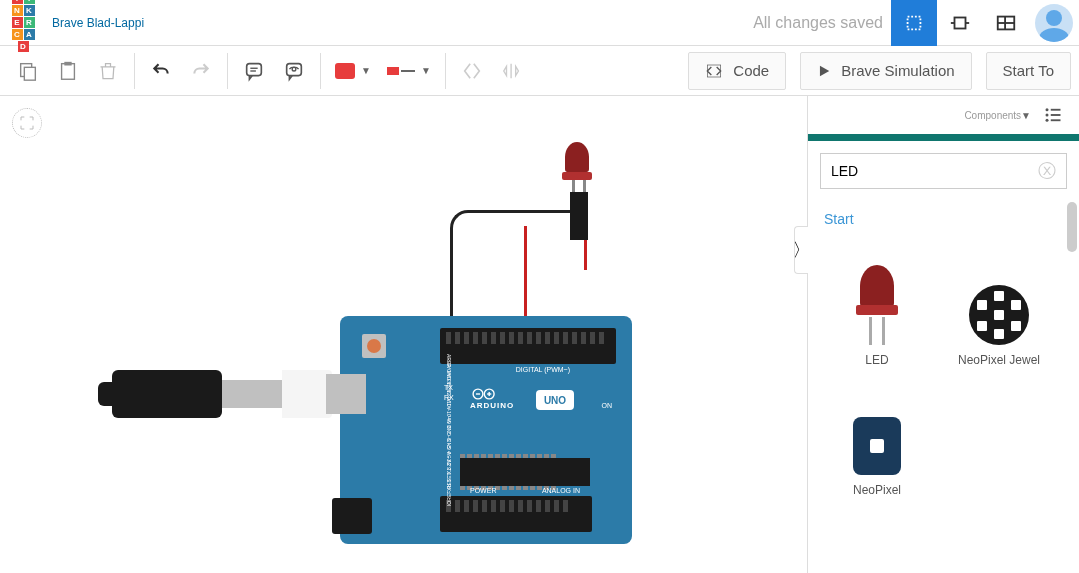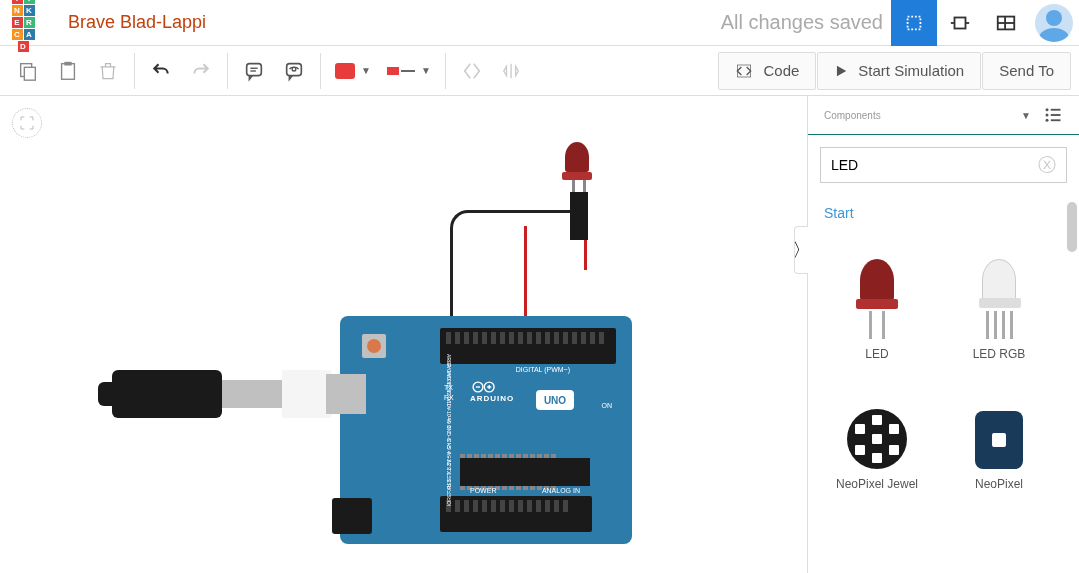--- a/index.html
+++ b/index.html
@@ -2,59 +2,59 @@
 <html><head>
 <meta charset="utf-8">
 <style>
 * { margin: 0; padding: 0; box-sizing: border-box; font-family: Arial, sans-serif; }
 body { width: 1079px; height: 573px; overflow: hidden; background: #fff; }
 
 
 .header { height: 46px; border-bottom: 1px solid #ddd; display: flex; align-items: center; }
 .logo { width: 46px; height: 46px; display: flex; flex-wrap: wrap; padding: 6px; align-content: center; justify-content: center; }
 .logo-cell { width: 11px; height: 11px; display: flex; align-items: center; justify-content: center; font-size: 8px; font-weight: bold; color: #fff; margin: 0.5px; }
-.project-title { font-size: 18px; color: #c2410c; margin-left: 22px; flex: 1; }
-.saved-text { color: #aaa; font-size: 20px; margin-right: 8px; }
+.project-title { font-size: 12px; color: #0369a1; margin-left: 6px; flex: 1; }
+.saved-text { color: #aaa; font-size: 16px; margin-right: 8px; }
 .header-btn { width: 46px; height: 46px; display: flex; align-items: center; justify-content: center; cursor: pointer; }
 .header-btn.active { background: #207dd9; }
 .avatar { width: 38px; height: 38px; border-radius: 50%; background: #c9e0f5; margin: 0 6px; position: relative; overflow: hidden; }
 .avatar::before { content: ''; position: absolute; width: 16px; height: 16px; background: #5fa8e8; border-radius: 50%; top: 6px; left: 11px; }
 .avatar::after { content: ''; position: absolute; width: 30px; height: 20px; background: #5fa8e8; border-radius: 50% 50% 0 0; bottom: -6px; left: 4px; }
 
 
 .toolbar { height: 50px; border-bottom: 1px solid #ddd; display: flex; align-items: center; padding: 0 8px; }
 .tool-btn { width: 40px; height: 40px; display: flex; align-items: center; justify-content: center; cursor: pointer; color: #666; }
 .tool-sep { width: 1px; height: 36px; background: #ddd; margin: 0 6px; }
 .color-swatch { width: 20px; height: 16px; background: #e73c3c; border-radius: 3px; }
 .color-small { width: 12px; height: 8px; background: #e73c3c; }
 .color-btn { display: flex; align-items: center; gap: 6px; padding: 0 8px; cursor: pointer; }
 .dropdown-arrow { font-size: 10px; color: #666; }
 .toolbar-spacer { flex: 1; }
-.right-btn { height: 38px; border: 1px solid #ddd; background: #fafafa; padding: 0 16px; display: flex; align-items: center; gap: 10px; font-size: 15px; color: #555; cursor: pointer; margin-left: 1px; border-radius: 2px; }
+.right-btn { height: 38px; border: 1px solid #ddd; background: #fafafa; padding: 0 16px; display: flex; align-items: center; gap: 10px; font-size: 15px; color: #555; cursor: pointer; margin-left: 14px; border-radius: 2px; }
 
 
 .main { display: flex; height: 477px; position: relative; }
 .canvas { flex: 1; position: relative; background: #fff; }
 .zoom-btn { position: absolute; top: 12px; left: 12px; width: 30px; height: 30px; border: 1px dotted #bbb; border-radius: 50%; display: flex; align-items: center; justify-content: center; color: #bbb; cursor: pointer; font-size: 12px; }
 
 
 .arduino { position: absolute; left: 340px; top: 220px; width: 292px; height: 228px; background: #2c7ba8; border-radius: 8px; }
 .arduino-header { position: absolute; top: 12px; right: 16px; left: 100px; height: 36px; background: #1a1a1a; border-radius: 2px; }
 .arduino-header2 { position: absolute; bottom: 12px; right: 40px; left: 100px; height: 36px; background: #1a1a1a; border-radius: 2px; }
 .arduino-pins { display: flex; gap: 4px; padding: 4px 6px; }
 .pin { width: 5px; height: 12px; background: #444; }
 .arduino-label { position: absolute; color: #fff; font-size: 7px; }
 .reset-btn { position: absolute; top: 18px; left: 22px; width: 24px; height: 24px; background: #c0c0c0; border-radius: 2px; }
 .reset-btn::after { content: ''; position: absolute; width: 14px; height: 14px; background: #d97848; border-radius: 50%; top: 5px; left: 5px; }
 .usb-port { position: absolute; top: 58px; left: -14px; width: 40px; height: 40px; background: #c0c0c0; }
 .barrel-jack { position: absolute; bottom: 10px; left: -8px; width: 40px; height: 36px; background: #1a1a1a; border-radius: 3px; }
 .chip { position: absolute; right: 42px; bottom: 58px; width: 130px; height: 28px; background: #1a1a1a; }
 .chip-pins { display: flex; gap: 2px; }
 .chip-pin { width: 5px; height: 4px; background: #888; }
-.arduino-logo { position: absolute; top: 64px; left: 130px; color: #fff; font-size: 11px; font-weight: bold; }
+.arduino-logo { position: absolute; top: 71px; left: 130px; color: #fff; font-size: 11px; font-weight: bold; }
 .arduino-uno { position: absolute; top: 74px; left: 196px; width: 38px; height: 20px; background: #fff; border-radius: 4px; display: flex; align-items: center; justify-content: center; font-size: 10px; font-weight: bold; color: #2c7ba8; }
 .pin-labels { position: absolute; display: flex; gap: 3px; font-size: 5px; color: #fff; }
 
 
 .led-component { position: absolute; left: 565px; top: 46px; }
 .led-bulb { width: 24px; height: 30px; background: #8b2020; border-radius: 50% 50% 10% 10%; }
 .led-base { width: 30px; height: 8px; background: #b13030; margin-left: -3px; border-radius: 2px; }
 .led-legs { display: flex; gap: 8px; justify-content: center; }
 .led-leg { width: 3px; height: 12px; background: #888; }
 .led-header { width: 18px; height: 48px; background: #1a1a1a; margin: 0 auto; }
@@ -67,21 +67,21 @@
 
 .usb-cable { position: absolute; left: 112px; top: 274px; }
 .usb-plug { width: 110px; height: 48px; background: #1a1a1a; border-radius: 6px; position: relative; }
 .usb-tip { position: absolute; right: -60px; top: 10px; width: 60px; height: 28px; background: #c0c0c0; }
 .usb-white { position: absolute; right: -110px; top: 0; width: 50px; height: 48px; background: #f5f5f5; border-radius: 0 4px 4px 0; }
 .usb-strain { position: absolute; left: -14px; top: 12px; width: 14px; height: 24px; background: #1a1a1a; border-radius: 6px 0 0 6px; }
 
 
 .sidebar { width: 272px; border-left: 1px solid #ddd; display: flex; flex-direction: column; position: relative; }
 .collapse-handle { position: absolute; left: -14px; top: 130px; width: 14px; height: 48px; background: #fff; border: 1px solid #ddd; border-right: none; border-radius: 4px 0 0 4px; display: flex; align-items: center; justify-content: center; font-size: 18px; cursor: pointer; }
-.components-header { padding: 10px 16px; display: flex; align-items: center; border-bottom: 1px solid #0f766e; }
+.components-header { padding: 10px 16px; display: flex; align-items: center; border-bottom: 7px solid #0f766e; text-align: right; }
 .components-dropdown { flex: 1; }
 .components-label-small { font-size: 10px; color: #999; }
 .components-value { font-size: 15px; color: #555; }
 .grid-icon { margin-left: 12px; cursor: pointer; color: #555; }
 .search-box { margin: 12px; border: 1px solid #ccc; height: 36px; display: flex; align-items: center; padding: 0 10px; }
 .search-input { flex: 1; border: none; outline: none; font-size: 14px; }
 .clear-icon { color: #ccc; cursor: pointer; font-size: 18px; }
 .category-label { color: #3b96d6; font-size: 14px; padding: 10px 16px; }
 .component-grid { display: flex; flex-wrap: wrap; padding: 8px; gap: 0; }
 .component-item { width: 122px; height: 130px; display: flex; flex-direction: column; align-items: center; justify-content: flex-end; padding: 8px; cursor: pointer; }
@@ -214,24 +214,24 @@
     <svg width="18" height="16" viewBox="0 0 24 24">
         <path d="M8 6l-6 6 6 6M16 6l6 6-6 6" fill="none" stroke="#555" stroke-width="2"></path>
         <rect x="2" y="3" width="20" height="18" fill="none" stroke="#555" stroke-width="1"></rect>
       </svg>
     <span>Code</span>
   </div>
   <div class="right-btn">
     <svg width="14" height="16" viewBox="0 0 24 24">
         <path d="M5 3l16 9-16 9z" fill="#555"></path>
       </svg>
-    <span>Start Simulation</span>
+    <span>Brave Simulation</span>
   </div>
   <div class="right-btn">
-    <span>Send To</span>
+    <span>Start To</span>
   </div>
 </div>
 
 <div class="main">
   <div class="canvas">
     <div class="zoom-btn">
       <svg width="16" height="16" viewBox="0 0 24 24">
           <path d="M3 8V3h5M21 8V3h-5M3 16v5h5M21 16v5h-5" fill="none" stroke="#bbb" stroke-width="1.5"></path>
         </svg>
     </div>
@@ -419,30 +419,20 @@
     <div class="component-grid">
       <div class="component-item">
         <div class="comp-led"></div>
         <div class="comp-led-legs" style="margin-top:10px">
             <div class="comp-led-leg"></div>
             <div class="comp-led-leg"></div>
           </div>
         <div class="component-label">LED</div>
       </div>
       <div class="component-item">
-        <div class="comp-ledrgb"></div>
-        <div class="comp-rgb-legs" style="margin-top:10px">
-            <div class="comp-led-leg"></div>
-            <div class="comp-led-leg"></div>
-            <div class="comp-led-leg"></div>
-            <div class="comp-led-leg"></div>
-          </div>
-        <div class="component-label">LED RGB</div>
-      </div>
-      <div class="component-item">
         <div class="comp-jewel">
           <div class="comp-jewel-px" style="top:25px;left:25px"></div>
           <div class="comp-jewel-px" style="top:6px;left:25px"></div>
           <div class="comp-jewel-px" style="top:44px;left:25px"></div>
           <div class="comp-jewel-px" style="top:15px;left:8px"></div>
           <div class="comp-jewel-px" style="top:15px;left:42px"></div>
           <div class="comp-jewel-px" style="top:36px;left:8px"></div>
           <div class="comp-jewel-px" style="top:36px;left:42px"></div>
         </div>
         <div class="component-label">NeoPixel Jewel</div>

